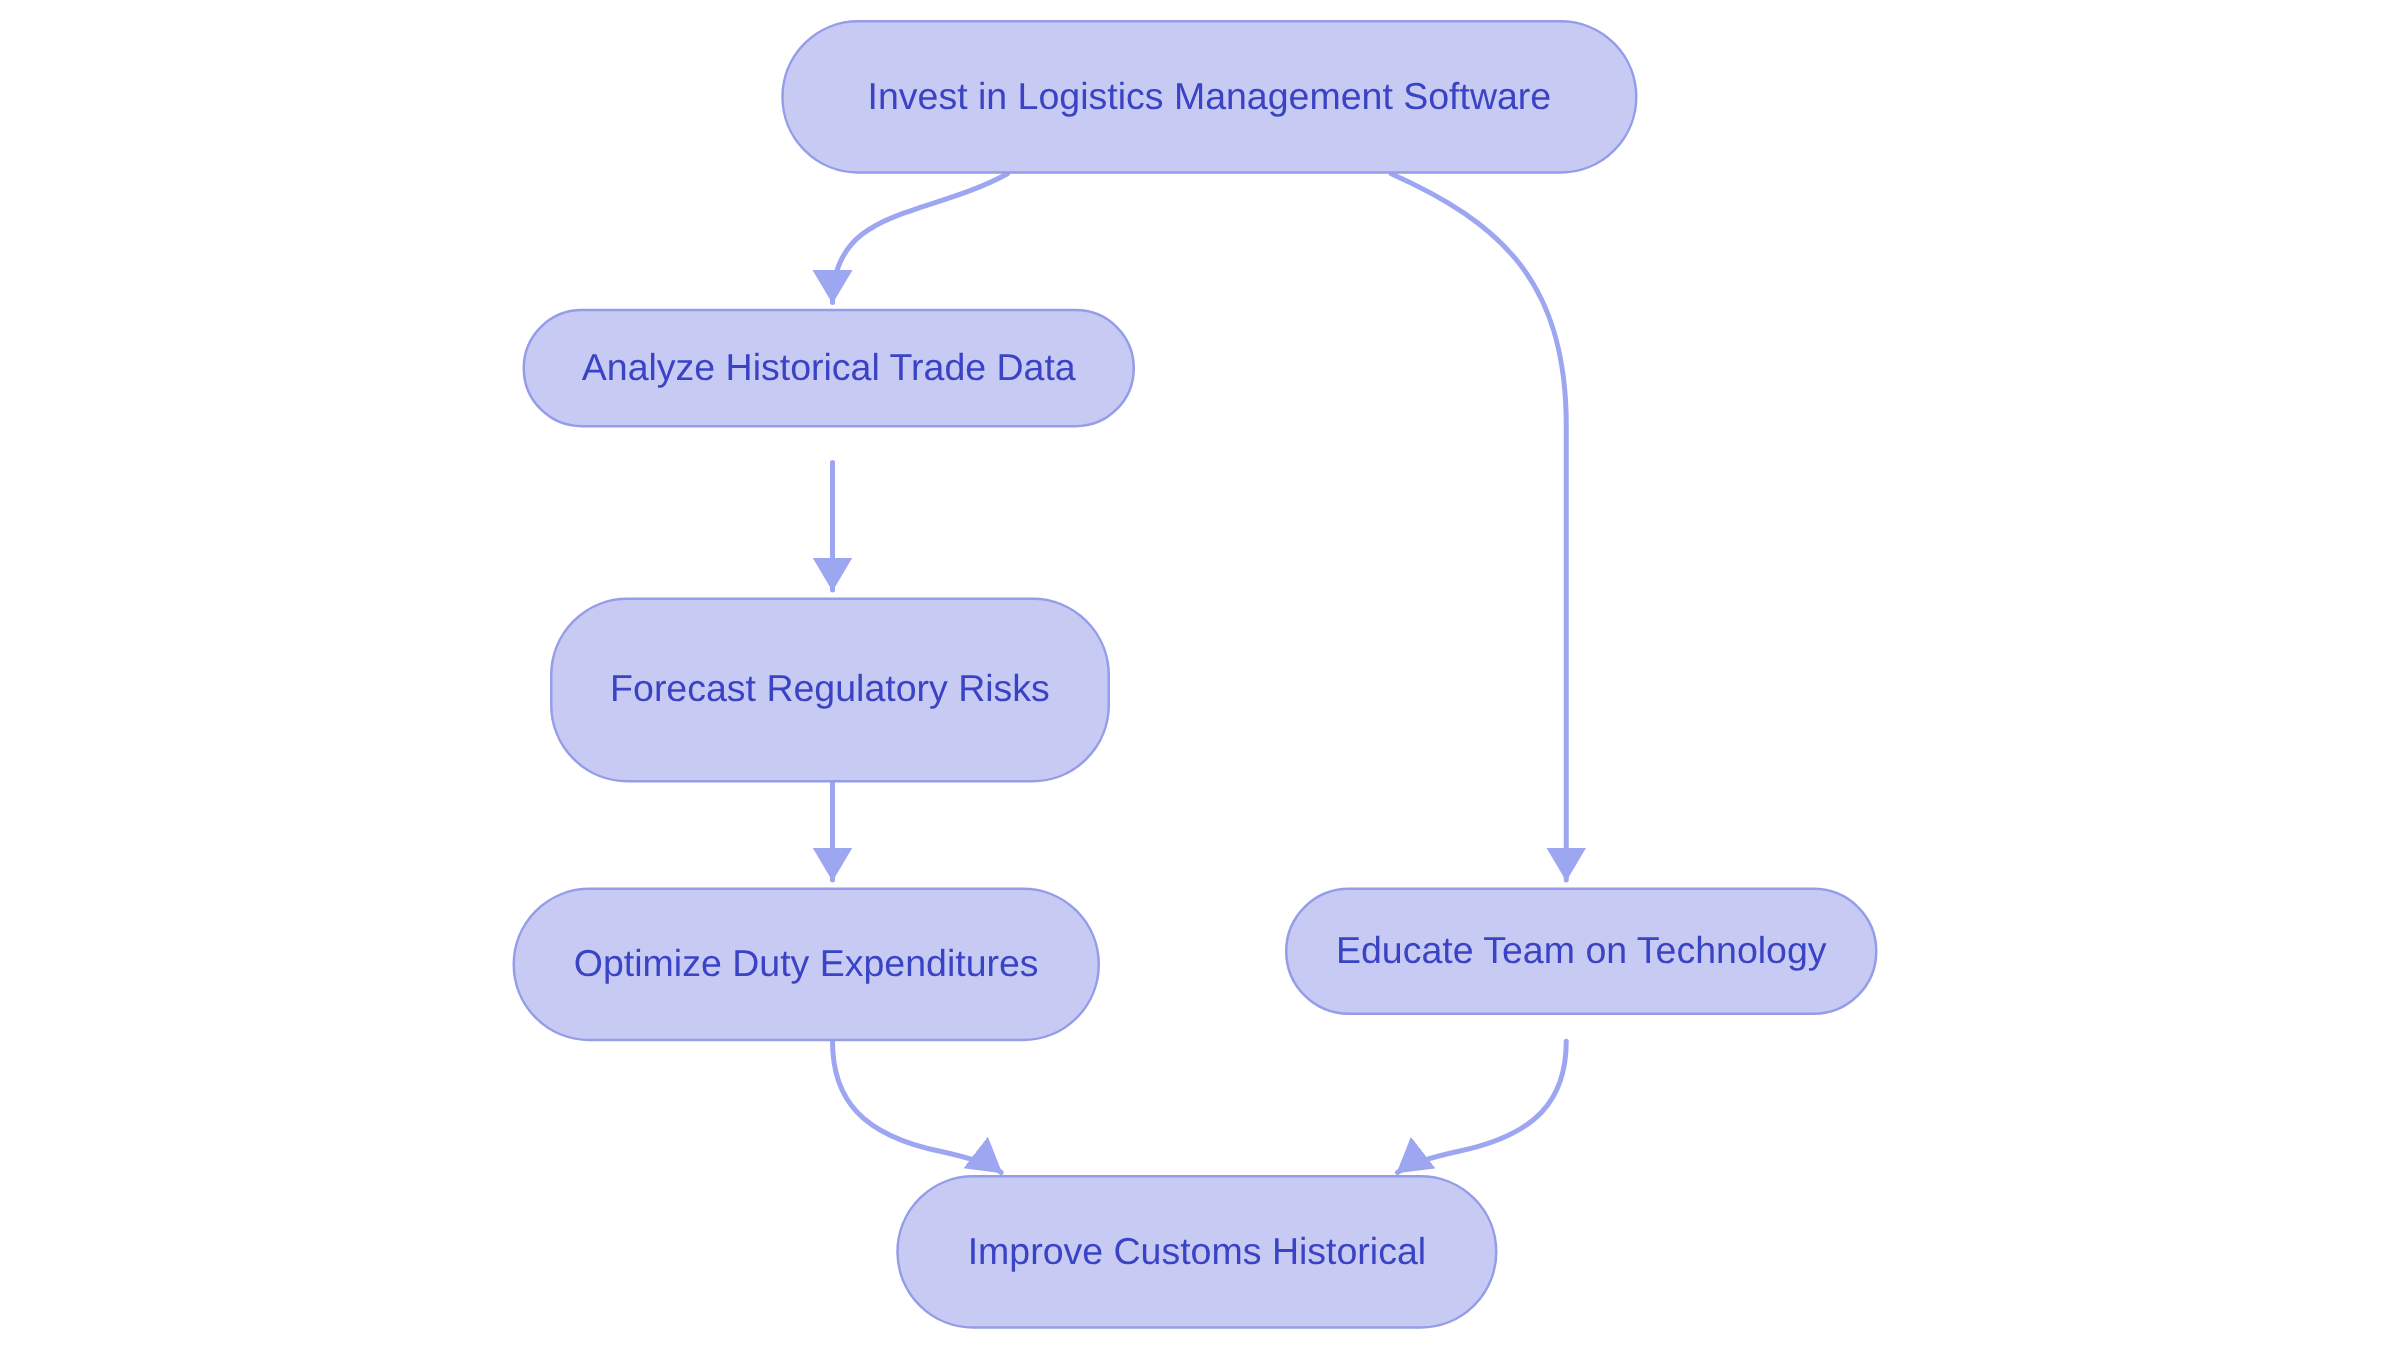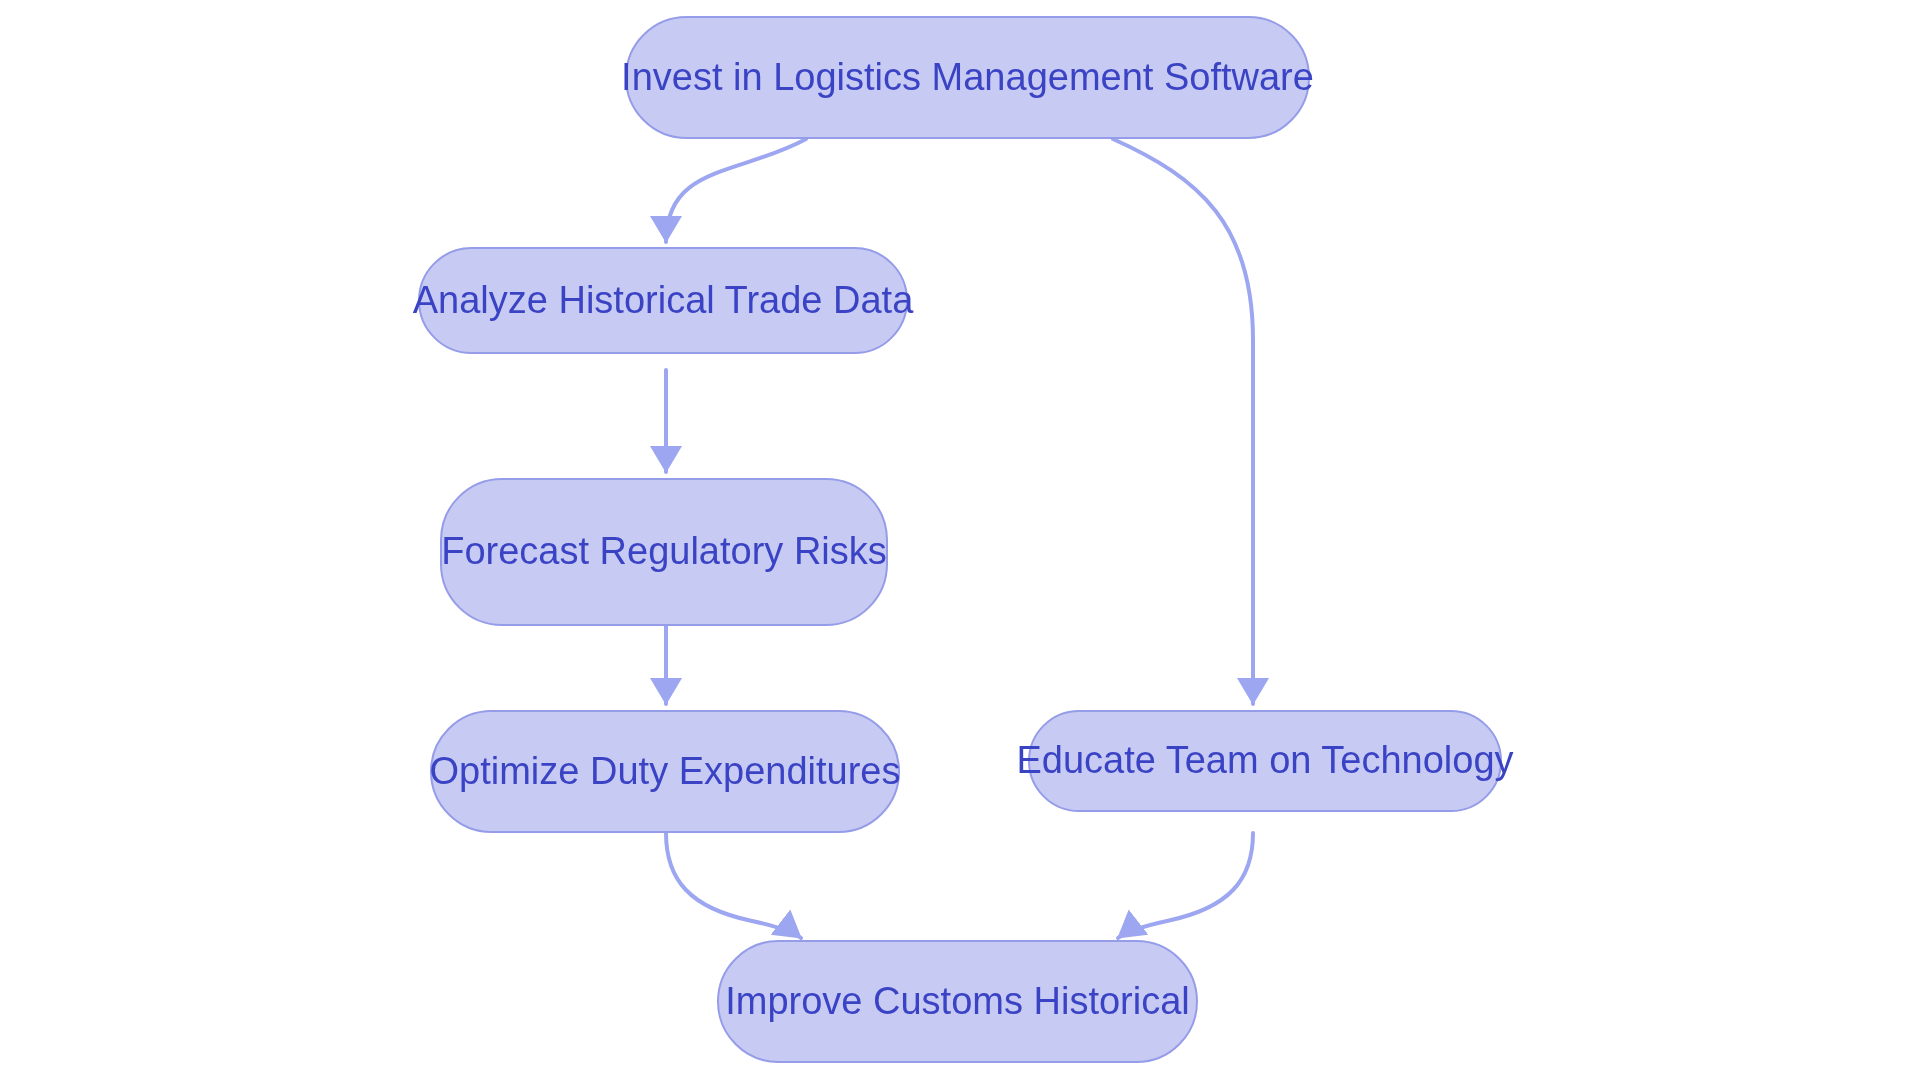--- a/index.html
+++ b/index.html
@@ -39,21 +39,21 @@
     background: var(--node-fill, #c7cbf4);
     border: 2.5px solid var(--node-border, #959ce8);
     border-radius: 62px;
     display: flex;
     align-items: center;
     justify-content: center;
     text-align: center;
   }
   .node-label {
     color: var(--node-text, #3b43c5);
-    font-size: 38px;
+    font-size: 30px;
     line-height: 1.2;
     padding: 0 30px;
     white-space: nowrap;
   }
 </style>
 </head>
 <body>
 
 <div class="canvas">
   <svg class="edges-layer" width="1920" height="1083" viewBox="0 0 1920 1083" xmlns="http://www.w3.org/2000/svg">
@@ -68,27 +68,27 @@
         <path class="edge" d="M 666 370 L 666 472" marker-end="url(#arrow)"></path>
         <path class="edge" d="M 666 601 L 666 704" marker-end="url(#arrow)"></path>
         <path class="edge" d="M 666 833 C 666 880, 690 908, 752 921 C 775 926, 792 931, 801 938" marker-end="url(#arrow)"></path>
         <path class="edge" d="M 1253 833 C 1253 880, 1229 908, 1167 921 C 1144 926, 1127 931, 1118 938" marker-end="url(#arrow)"></path>
       </g>
   </svg>
   <div id="node-layer">
       <div class="node" style="left: 625px; top: 16px; width: 685px; height: 123px;">
         <span class="node-label">Invest in Logistics Management Software</span>
       </div>
-      <div class="node" style="left: 418px; top: 247px; width: 490px; height: 107px;">
+      <div class="node" style="left: 418px; top: 247px; width: 490px; height: 95px;">
         <span class="node-label">Analyze Historical Trade Data</span>
       </div>
       <div class="node" style="left: 440px; top: 478px; width: 448px; height: 148px;">
         <span class="node-label">Forecast Regulatory Risks</span>
       </div>
-      <div class="node" style="left: 430px; top: 710px; width: 470px; height: 123px;">
+      <div class="node" style="left: 410px; top: 710px; width: 470px; height: 123px;">
         <span class="node-label">Optimize Duty Expenditures</span>
       </div>
       <div class="node" style="left: 1028px; top: 710px; width: 474px; height: 102px;">
         <span class="node-label">Educate Team on Technology</span>
       </div>
       <div class="node" style="left: 717px; top: 940px; width: 481px; height: 123px;">
         <span class="node-label">Improve Customs Historical</span>
       </div>
     </div>
 </div>

